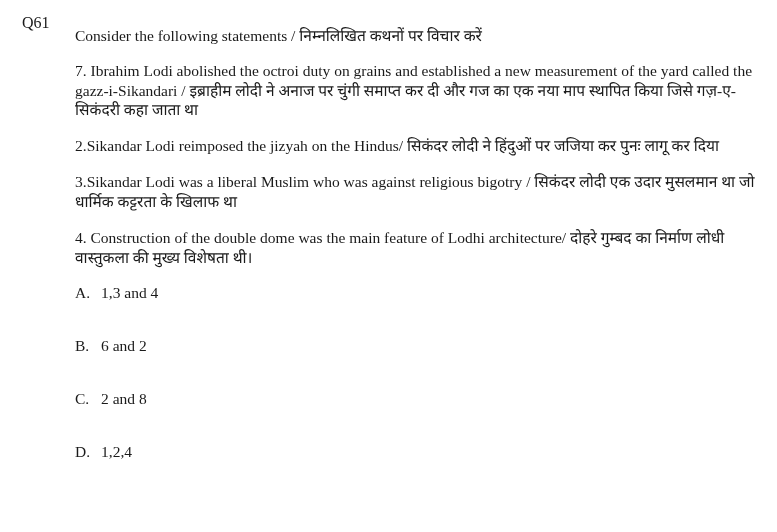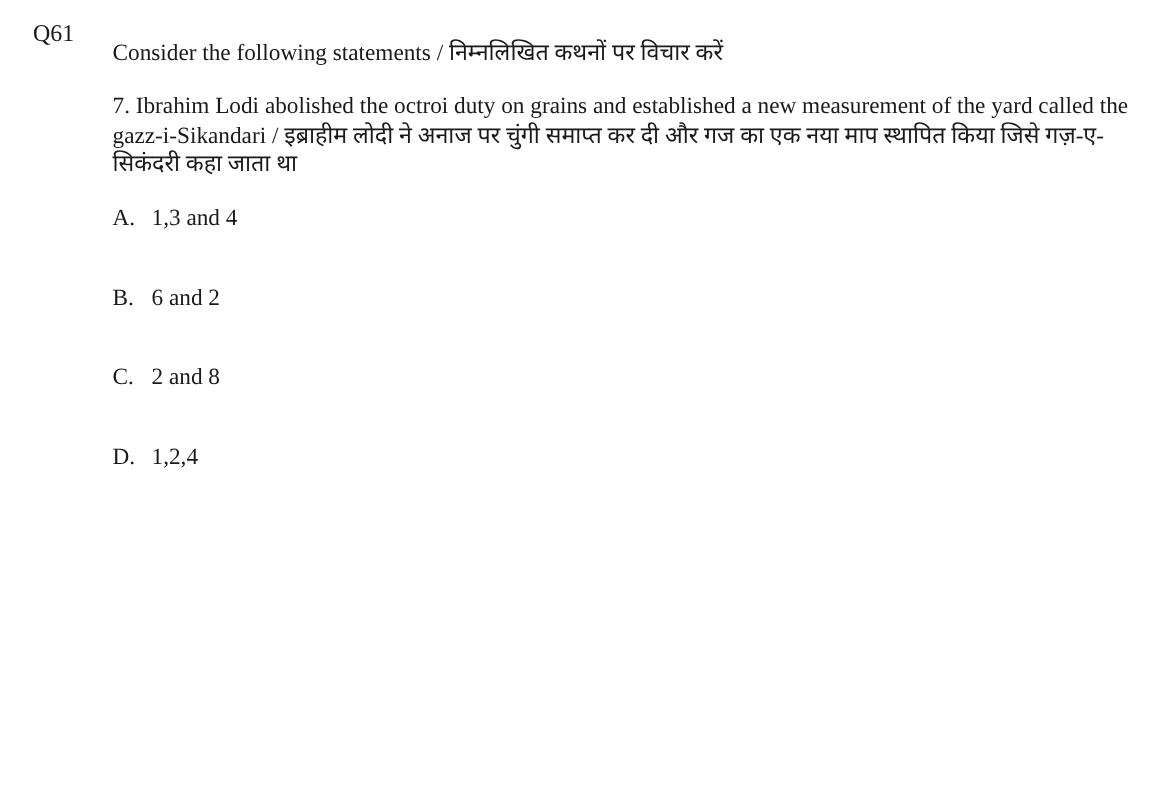--- a/index.html
+++ b/index.html
@@ -64,22 +64,25 @@
 <div class="page">
 
   <div class="qnum">Q61</div>
 
   <div class="content">
 
     <div class="para">Consider the following statements / निम्नलिखित कथनों पर विचार करें</div>
 
     <div class="statement">7. Ibrahim Lodi abolished the octroi duty on grains and established a new measurement of the yard called the gazz-i-Sikandari / इब्राहीम लोदी ने अनाज पर चुंगी समाप्त कर दी और गज का एक नया माप स्थापित किया जिसे गज़-ए-सिकंदरी कहा जाता था</div>
 
+    <div class="statement">2.Sikandar Lodi reimposed the jizyah on the Hindus/ सिकंदर लोदी ने हिंदुओं पर जजिया कर पुनः लागू कर दिया</div>
 
+    <div class="statement">3.Sikandar Lodi was a liberal Muslim who was against religious bigotry / सिकंदर लोदी एक उदार मुसलमान था जो धार्मिक कट्टरता के खिलाफ था</div>
 
+    <div class="statement">4. Construction of the double dome was the main feature of Lodhi architecture/ दोहरे गुम्बद का निर्माण लोधी वास्तुकला की मुख्य विशेषता थी।</div>
 
 
     <div class="options">
 
       <div class="option">
         <span class="option-letter">A.</span>
         <span class="option-text">1,3 and 4</span>
       </div>
 
       <div class="option">

